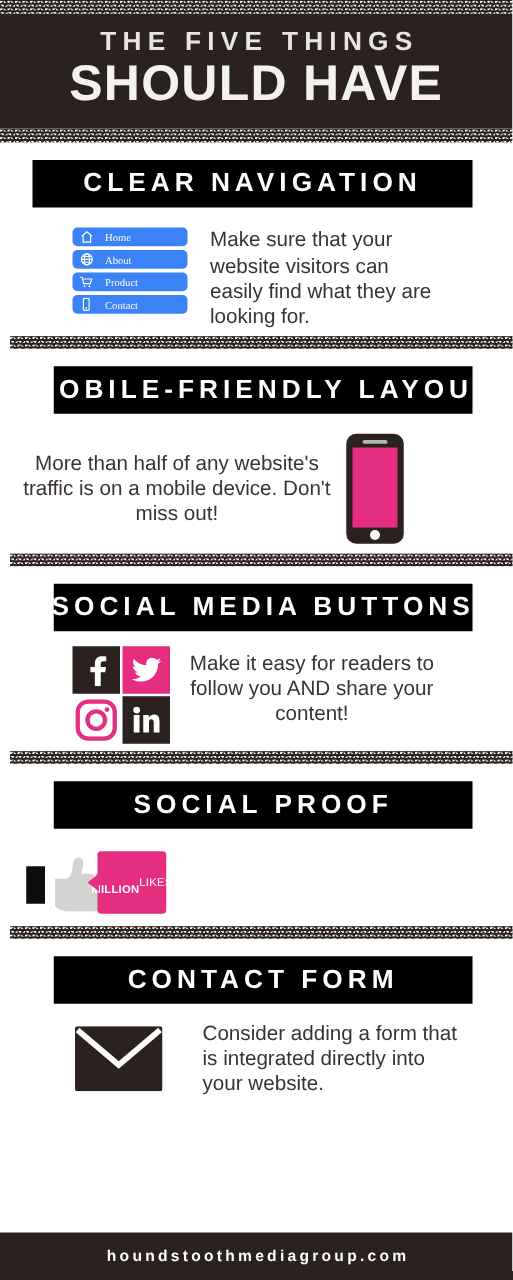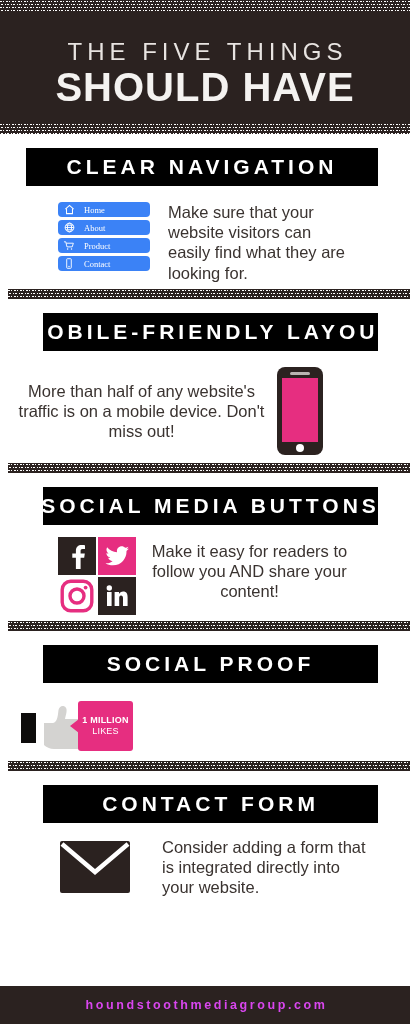--- a/index.html
+++ b/index.html
@@ -31,26 +31,25 @@
   .divider     { height: 10px; margin: 0 8px; }
 
   
   .header {
     background: #2b2220;
     padding: 10px 0 16px 0;
     text-align: center;
   }
   .header-kicker {
     color: #e8e4e1;
-    font-size: 24px;
+    font-size: 21px;
     letter-spacing: 5px;
-    font-weight: 400;
+    font-weight: 700;
     line-height: 1.25;
     padding-left: 5px;
-    margin-top: 16px;
   }
   .header-line {
     color: #f4f2f0;
     font-family: "Liberation Sans Narrow", "Liberation Sans", sans-serif;
     font-size: 40px;
     font-weight: bold;
     letter-spacing: 1px;
     line-height: 0.98;
     transform: scaleX(1.0);
   }
@@ -180,21 +179,20 @@
     width: 15px; height: 30px;
     background: #0d0c0b;
   }
   .badge {
     position: absolute;
     left: 60px; top: 4px;
     width: 55px; height: 50px;
     background: #e62e80;
     border-radius: 3px;
     display: flex;
-    flex-direction: column;
     align-items: center;
     justify-content: center;
     box-sizing: border-box;
   }
   .badge:before {
     content: "";
     position: absolute;
     left: -8px; top: 18px;
     border-top: 7px solid transparent;
     border-bottom: 7px solid transparent;
@@ -223,21 +221,21 @@
   .footer {
     position: absolute;
     left: 0; right: 0; bottom: 0;
     height: 38px;
     background: #2b2220;
     display: flex;
     align-items: center;
     justify-content: center;
   }
   .footer-text {
-    color: #d946ef;
+    color: #ffffff;
     font-size: 12.5px;
     font-weight: bold;
     letter-spacing: 2.6px;
     padding-left: 3px;
     text-align: right;
   }
 </style>
 </head>
 <body>
 

